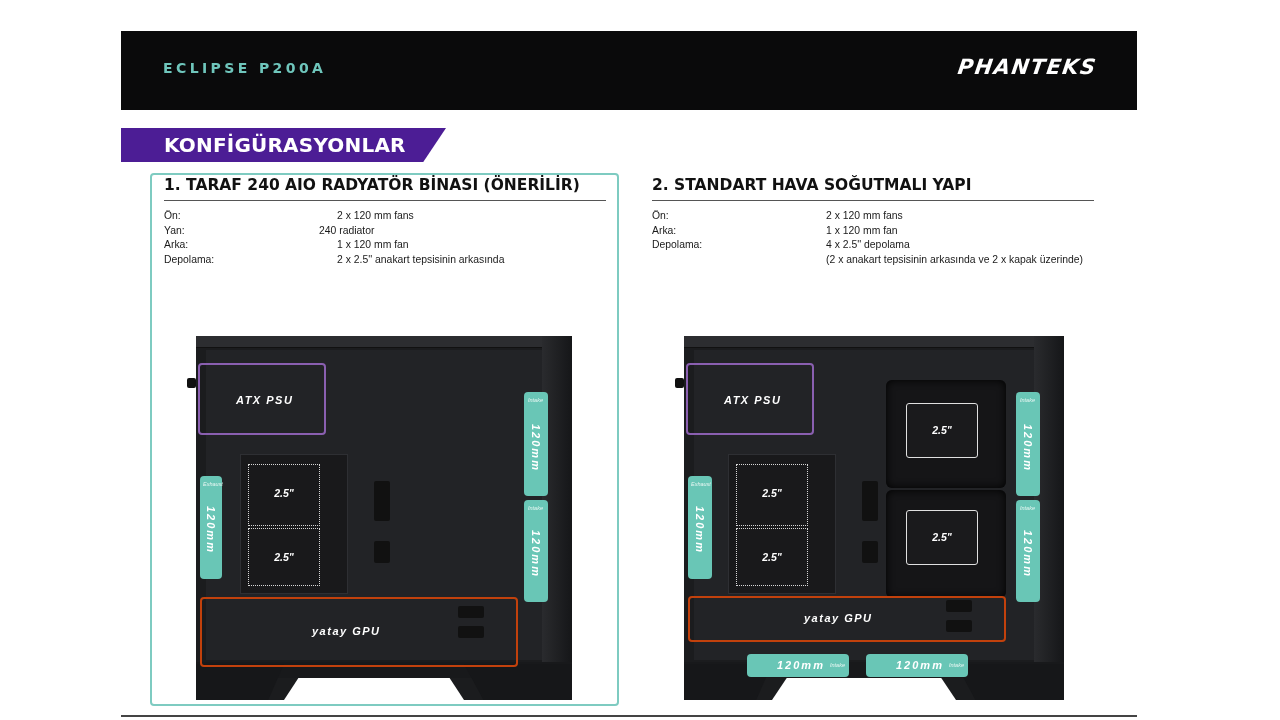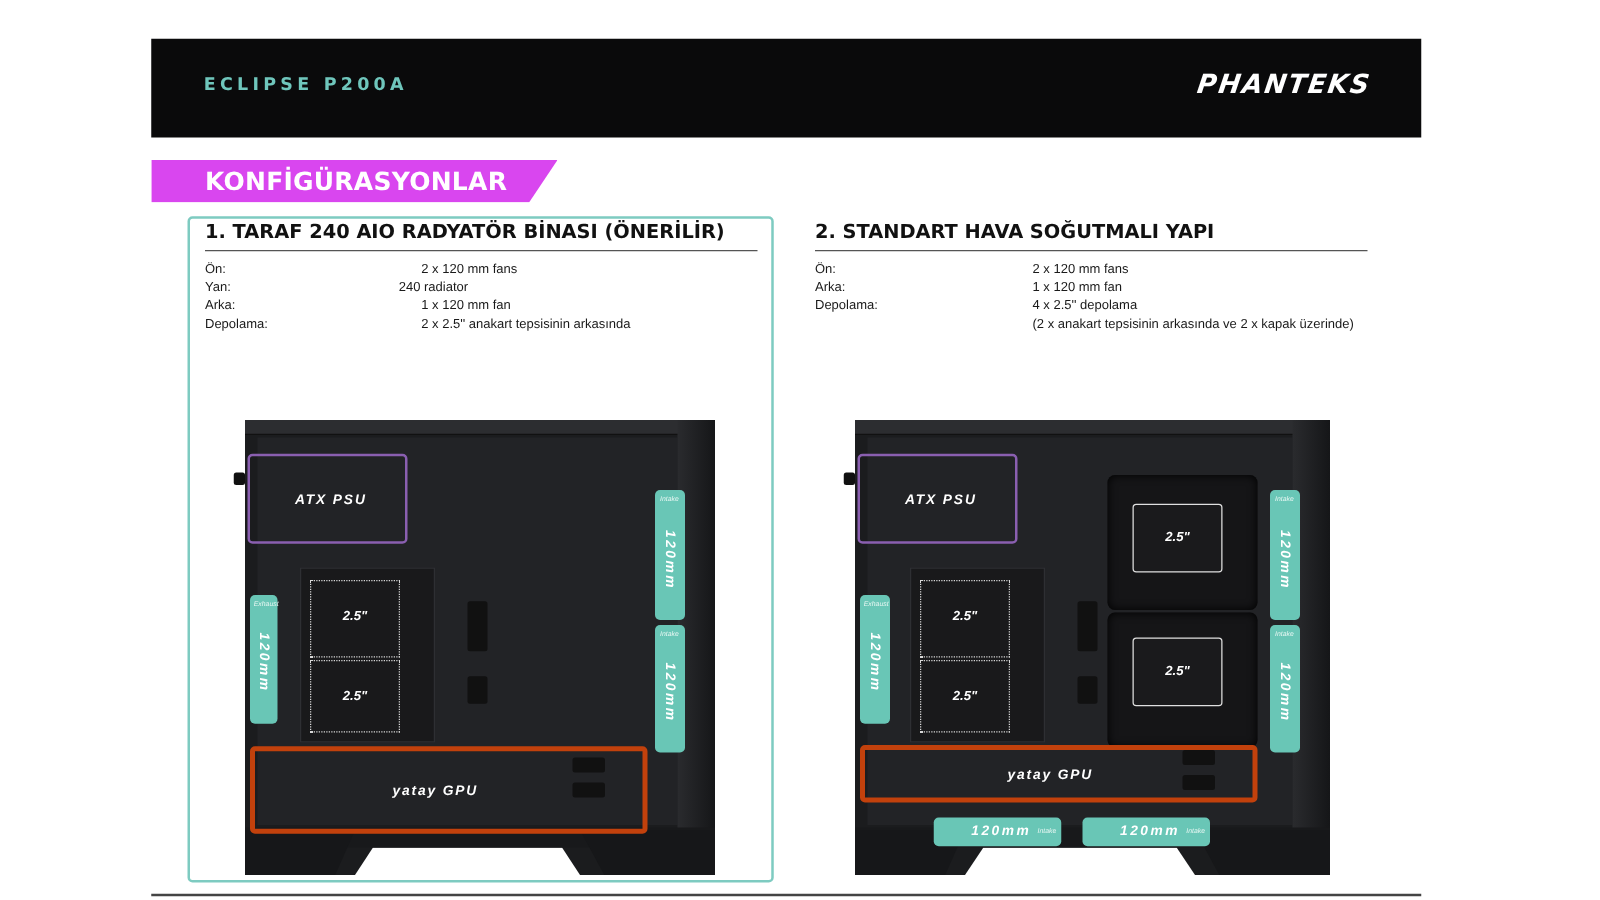--- a/index.html
+++ b/index.html
@@ -3,21 +3,21 @@
 <meta charset="utf-8">
 <style>
   * { box-sizing: border-box; margin: 0; padding: 0; }
   html, body { width: 1280px; height: 720px; background: #ffffff; overflow: hidden; }
   body { font-family: "Liberation Sans", "DejaVu Sans", sans-serif; color: #1a1a1a; position: relative; }
 
   .header-bar { position: absolute; left: 121px; top: 31px; width: 1016px; height: 79px; background: #0a0a0b; }
   .product-name { position: absolute; left: 42px; top: 29px; color: #6fc6bc; font-size: 14px; font-weight: bold; letter-spacing: 3.4px; font-family: "DejaVu Sans", sans-serif; }
   .brand-logo { position: absolute; right: 40px; top: 24px; color: #ffffff; font-size: 21px; font-weight: bold; font-style: italic; letter-spacing: 1.5px; font-family: "DejaVu Sans", sans-serif; transform: skewX(-8deg); }
 
-  .section-banner { position: absolute; left: 121px; top: 128px; width: 325px; height: 34px; background: #d946ef; clip-path: polygon(0 0, 100% 0, 93% 100%, 0 100%); }
+  .section-banner { position: absolute; left: 121px; top: 128px; width: 325px; height: 34px; background: #4c1d95; clip-path: polygon(0 0, 100% 0, 93% 100%, 0 100%); }
   .section-banner span { position: absolute; left: 43px; top: 5px; color: #ffffff; font-size: 20px; font-weight: bold; font-family: "DejaVu Sans", sans-serif; letter-spacing: 0.2px; }
 
   .config-frame { position: absolute; left: 150px; top: 173px; width: 469px; height: 533px; border: 2px solid #7ecbc1; border-radius: 4px; }
 
   .config { position: absolute; }
   .config-1 { left: 164px; top: 176px; width: 442px; }
   .config-2 { left: 652px; top: 176px; width: 442px; }
   .config-title { font-size: 15.5px; font-weight: bold; font-family: "DejaVu Sans", sans-serif; color: #111; padding-bottom: 6px; border-bottom: 1px solid #555; white-space: nowrap; }
   .spec-list { margin-top: 8px; font-size: 10.4px; line-height: 14.5px; color: #1a1a1a; }
   .spec-row { position: relative; height: 14.5px; }
@@ -35,21 +35,21 @@
   .case-foot { position: absolute; bottom: 0; height: 36px; background: #161719; }
   .foot-l { left: 0; width: 88px; clip-path: polygon(0 0, 100% 0, 82% 100%, 0 100%); }
   .foot-r { right: 0; width: 108px; clip-path: polygon(0 0, 100% 0, 100% 100%, 18% 100%); }
   .foot-gap { position: absolute; bottom: 0; left: 88px; right: 108px; height: 22px; background: #ffffff; clip-path: polygon(0 100%, 8% 0, 92% 0, 100% 100%); }
   .case-bottom-band { position: absolute; left: 0; right: 0; bottom: 22px; height: 16px; background: #18191b; }
   .mb-plate { position: absolute; background: #19191b; border: 1px solid #2e2f33; }
   .slot { position: absolute; background: #111; border-radius: 2px; }
 
   .zone { position: absolute; border-radius: 4px; }
   .zone-psu { border: 2px solid #8a5fb0; }
-  .zone-gpu { border: 4px solid #c2410c; }
+  .zone-gpu { border: 2px solid #c2410c; }
   .zone-label { position: absolute; color: #ffffff; font-weight: bold; font-style: italic; font-size: 11px; letter-spacing: 1.5px; white-space: nowrap; text-align: center; }
 
   .drive-slot { position: absolute; border: 1px dotted #d8d8d8; }
   .drive-box { position: absolute; border: 1.5px solid #e0e0e0; border-radius: 3px; background: #1a1a1c; }
   .drive-label { position: absolute; color: #ffffff; font-weight: bold; font-style: italic; font-size: 10.5px; left: 0; right: 0; text-align: center; }
 
   .radiator { position: absolute; background: #44b1e6; border-radius: 3px; }
   .rad-fan { position: absolute; left: 4px; right: 4px; border: 1px solid #5fd0df; border-radius: 4px; opacity: 0.7; }
   .rad-ring { position: absolute; width: 14px; height: 14px; border-radius: 50%; border: 1px solid #67d6dd; opacity: 0.7; }
 

